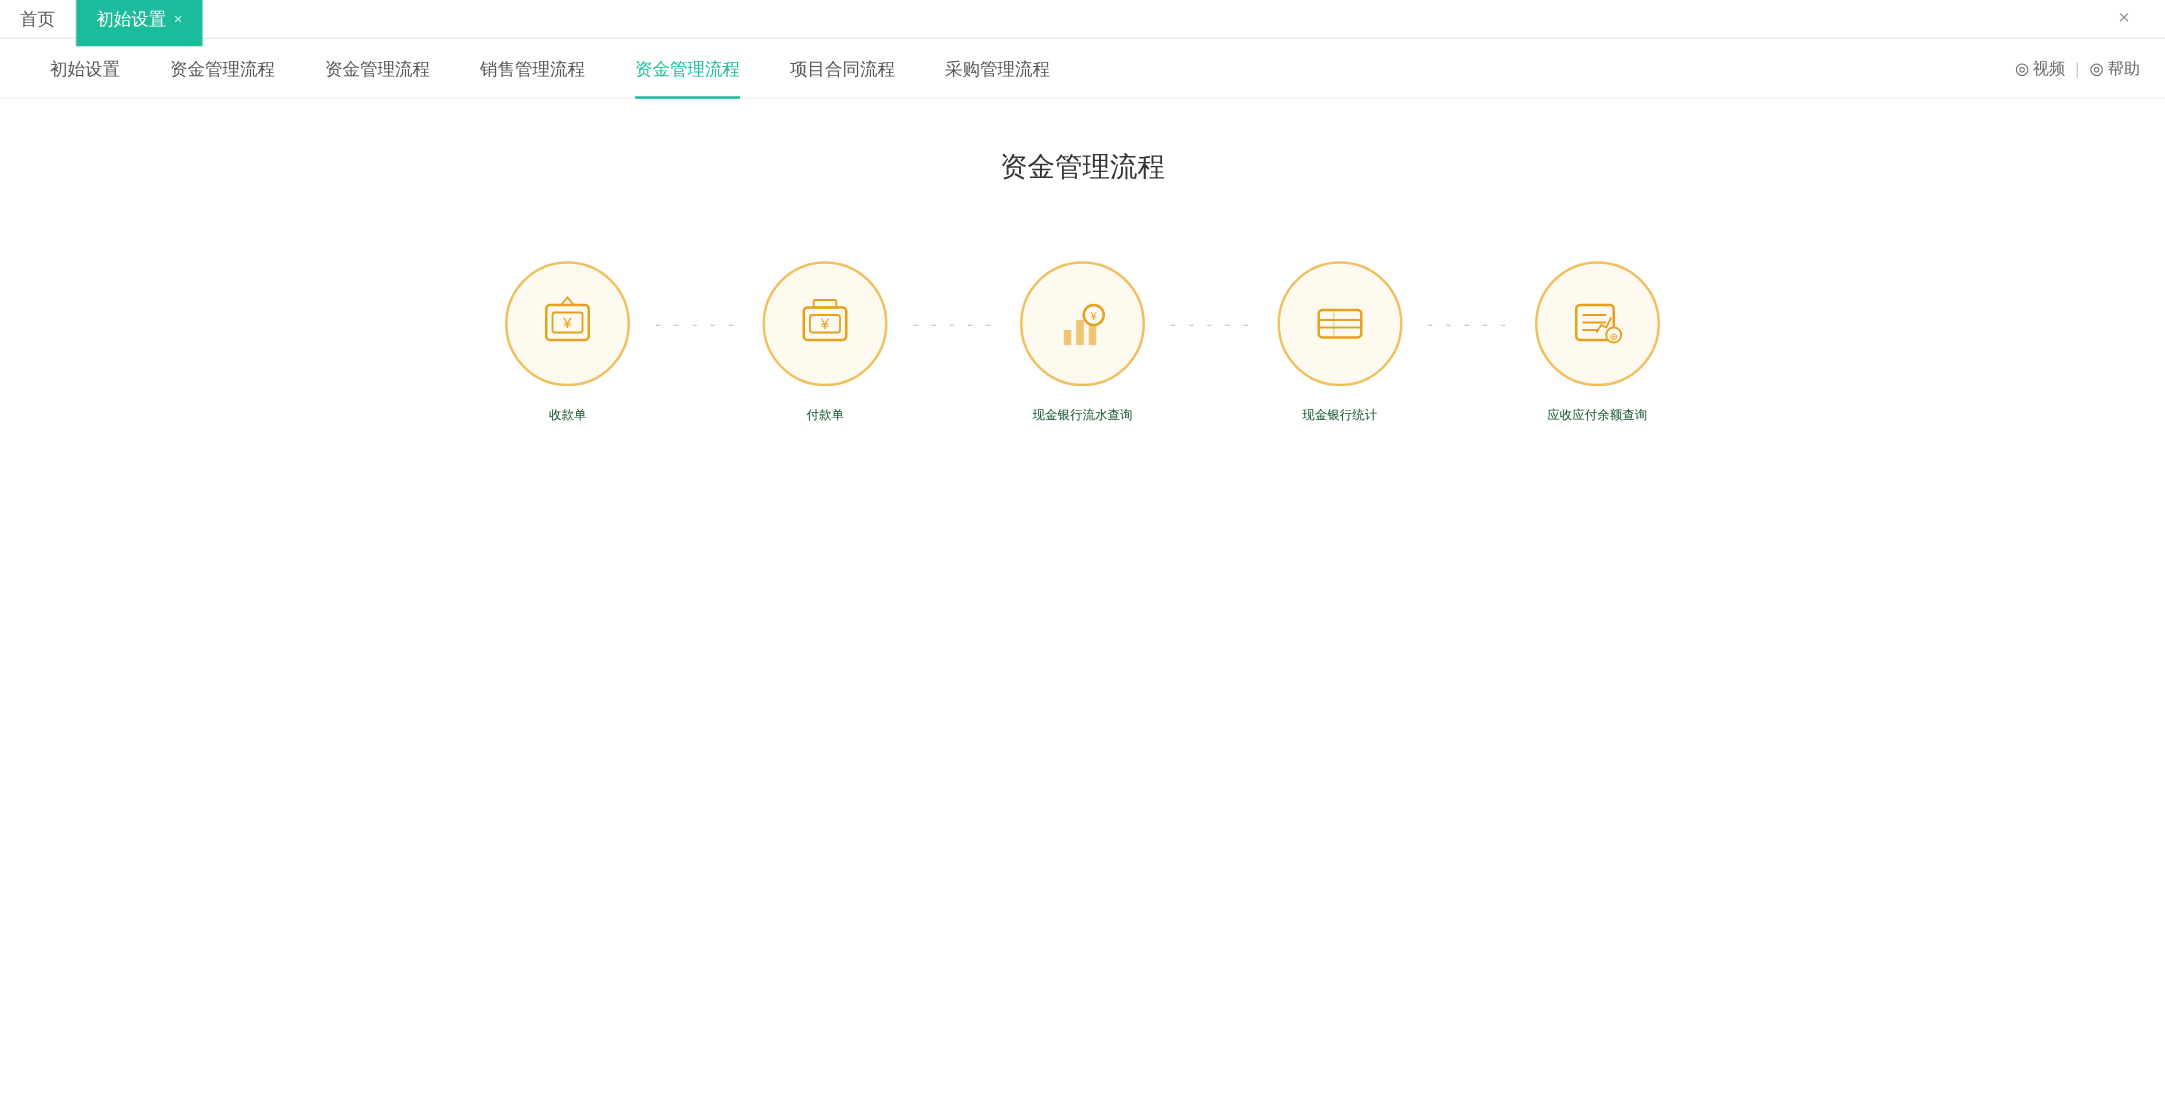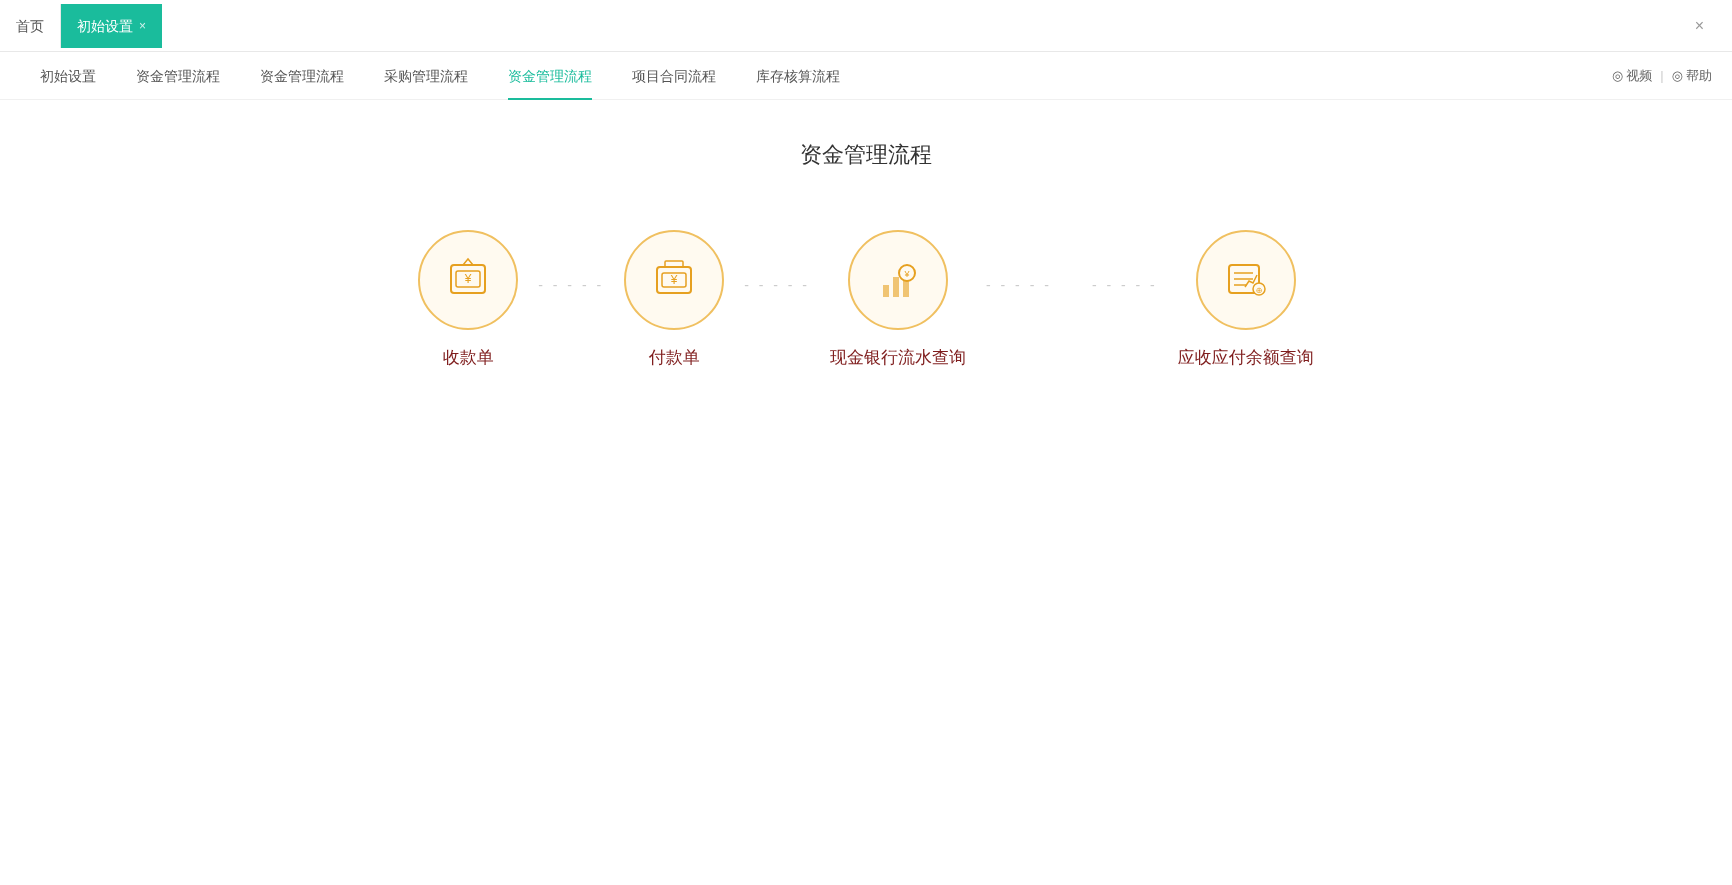--- a/index.html
+++ b/index.html
@@ -3,21 +3,21 @@
   <meta charset="utf-8">
   <style>
     * { margin: 0; padding: 0; box-sizing: border-box; }
     body { font-family: 'Microsoft YaHei', 'PingFang SC', sans-serif; background: #fff; color: #333; width: 1732px; min-height: 885px; overflow-x: hidden; }
 
     
     .top-bar {
       display: flex;
       align-items: center;
       border-bottom: 1px solid #e8e8e8;
-      height: 52px;
+      height: 31px;
       padding: 0 0;
     }
     .home-tab {
       padding: 0 16px;
       height: 44px;
       line-height: 44px;
       font-size: 14px;
       color: #555;
       cursor: pointer;
       border-right: 1px solid #e8e8e8;
@@ -137,22 +137,22 @@
       display: flex;
       align-items: center;
       justify-content: center;
       cursor: pointer;
     }
     .flow-icon-circle svg {
       width: 50px;
       height: 50px;
     }
     .flow-label {
-      font-size: 17px;
-      color: #7f1d1d;
+      font-size: 10px;
+      color: #14532d;
       text-align: center;
     }
     .flow-connector {
       display: flex;
       align-items: center;
       padding: 0 20px;
       padding-bottom: 30px;
     }
     .flow-dots {
       color: #ccc;
@@ -171,24 +171,24 @@
   </div>
   <div class="top-right">
     <span class="top-right-close">×</span>
   </div>
 </div>
 
 <div class="nav-bar">
   <div class="nav-item">初始设置</div>
   <div class="nav-item">资金管理流程</div>
   <div class="nav-item">资金管理流程</div>
-  <div class="nav-item">采购管理流程</div>
+  <div class="nav-item">销售管理流程</div>
   <div class="nav-item active">资金管理流程</div>
   <div class="nav-item">项目合同流程</div>
-  <div class="nav-item">库存核算流程</div>
+  <div class="nav-item">采购管理流程</div>
   <div class="nav-right">
     <div class="nav-right-item">
       <span>◎</span>
       <span>视频</span>
     </div>
     <span class="nav-right-sep">|</span>
     <div class="nav-right-item">
       <span>◎</span>
       <span>帮助</span>
     </div>
@@ -244,20 +244,31 @@
           <text x="34" y="22" text-anchor="middle" font-size="9" fill="#e6a020" font-family="Arial">¥</text>
         </svg>
       </div>
       <span class="flow-label">现金银行流水查询</span>
     </div>
 
     <div class="flow-connector">
       <span class="flow-dots">- - - - -</span>
     </div>
 
+    <div class="flow-step">
+      <div class="flow-icon-circle">
+        <svg viewBox="0 0 50 50" fill="none" xmlns="http://www.w3.org/2000/svg">
+          <rect x="8" y="14" width="34" height="22" rx="3" stroke="#e6a020" stroke-width="2" fill="#fffaf0"></rect>
+          <line x1="8" y1="22" x2="42" y2="22" stroke="#e6a020" stroke-width="1.5"></line>
+          <line x1="8" y1="28" x2="42" y2="28" stroke="#e6a020" stroke-width="1.5"></line>
+          <line x1="20" y1="14" x2="20" y2="36" stroke="#e6a020" stroke-width="1" opacity="0.5"></line>
+        </svg>
+      </div>
+      <span class="flow-label">现金银行统计</span>
+    </div>
 
     <div class="flow-connector">
       <span class="flow-dots">- - - - -</span>
     </div>
 
     <div class="flow-step">
       <div class="flow-icon-circle">
         <svg viewBox="0 0 50 50" fill="none" xmlns="http://www.w3.org/2000/svg">
           <rect x="8" y="10" width="30" height="28" rx="3" stroke="#e6a020" stroke-width="2" fill="#fffaf0"></rect>
           <line x1="13" y1="18" x2="32" y2="18" stroke="#e6a020" stroke-width="1.5"></line>

